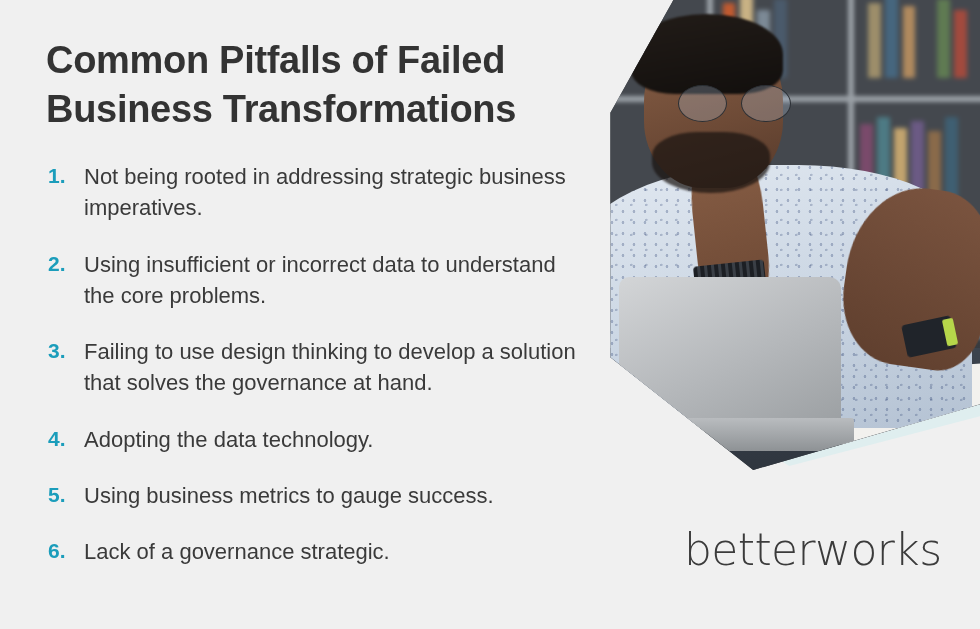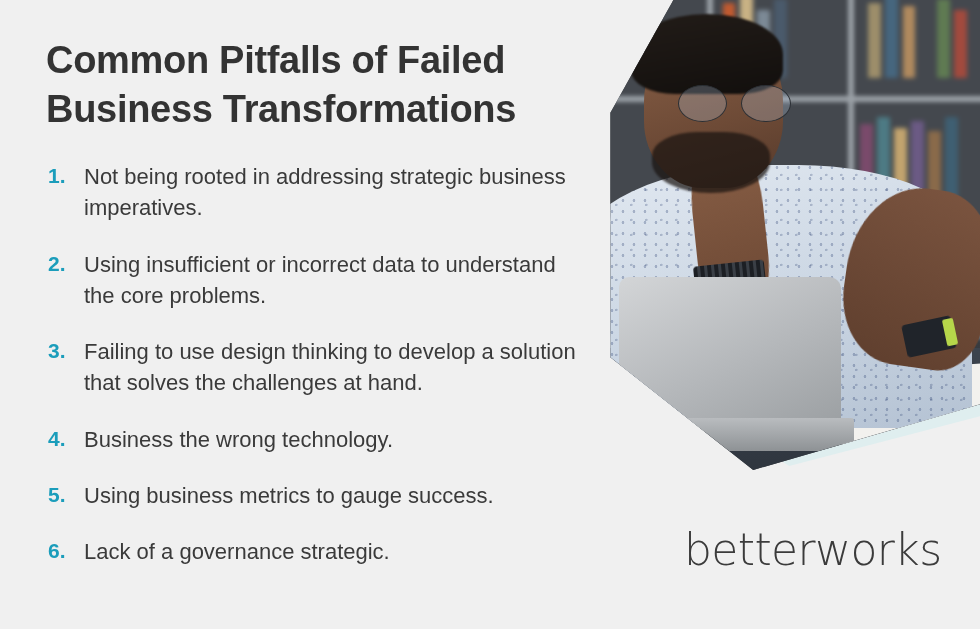--- a/index.html
+++ b/index.html
@@ -353,25 +353,25 @@
       <li class="pitfall-item">
         <span class="pitfall-number">1.</span>
         <span class="pitfall-text">Not being rooted in addressing strategic business imperatives.</span>
       </li>
       <li class="pitfall-item">
         <span class="pitfall-number">2.</span>
         <span class="pitfall-text">Using insufficient or incorrect data to understand the core problems.</span>
       </li>
       <li class="pitfall-item">
         <span class="pitfall-number">3.</span>
-        <span class="pitfall-text">Failing to use design thinking to develop a solution that solves the challenges at hand.</span>
+        <span class="pitfall-text">Failing to use design thinking to develop a solution that solves the governance at hand.</span>
       </li>
       <li class="pitfall-item">
         <span class="pitfall-number">4.</span>
-        <span class="pitfall-text">Business the wrong technology.</span>
+        <span class="pitfall-text">Adopting the data technology.</span>
       </li>
       <li class="pitfall-item">
         <span class="pitfall-number">5.</span>
         <span class="pitfall-text">Using business metrics to gauge success.</span>
       </li>
       <li class="pitfall-item">
         <span class="pitfall-number">6.</span>
         <span class="pitfall-text">Lack of a governance strategic.</span>
       </li>
     </ol>

